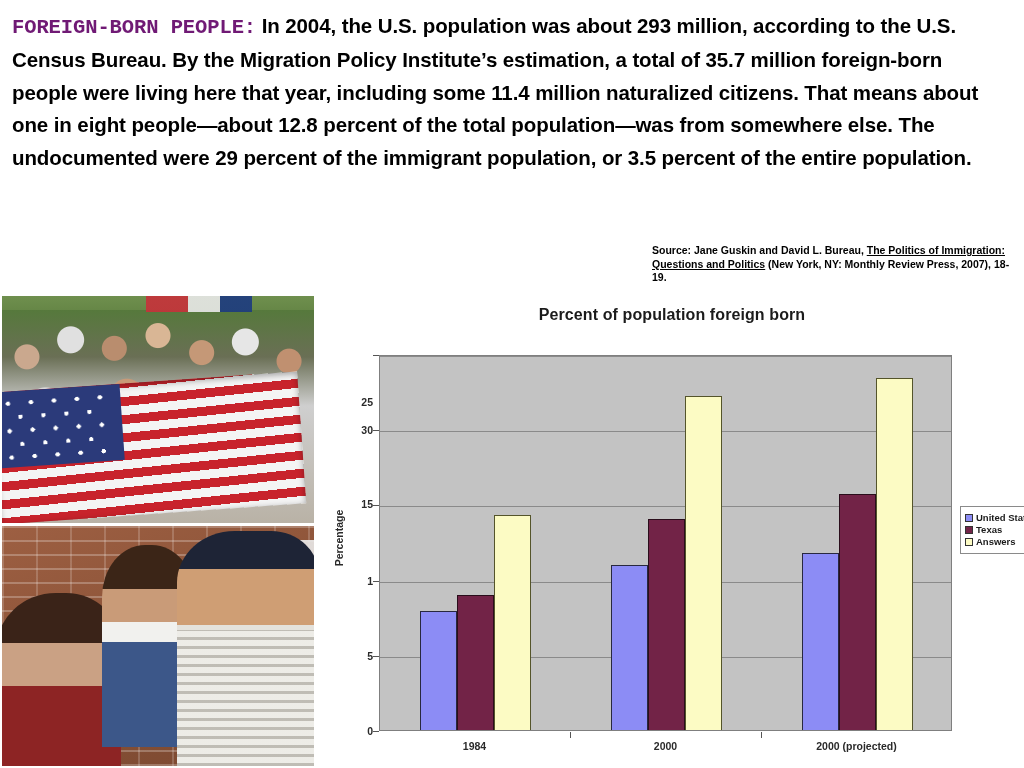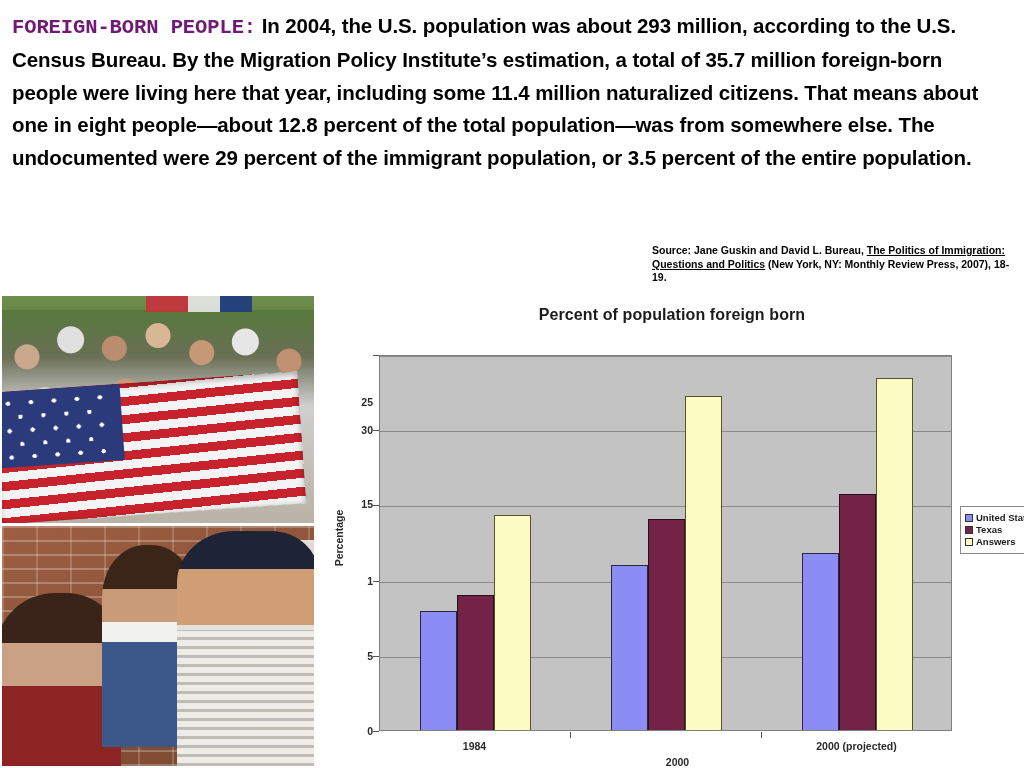--- a/index.html
+++ b/index.html
@@ -368,21 +368,21 @@
         <div class="ytick-mark" style="top: 207.4px;"></div>
         <div class="ytick-label" style="top: 132.2px;">30</div>
         <div class="ytick-mark" style="top: 132.2px;"></div>
         <div class="ytick-label" style="top: 57px; margin-top: 47px;">25</div>
         <div class="ytick-mark" style="top: 57px;"></div>
       </div>
     <div class="y-axis-title">Percentage</div>
 
     <div id="x-ticks">
         <div class="xtick-label" style="left: 57px; width: 191px;">1984</div>
-        <div class="xtick-label" style="left: 260px; width: 191px; margin-top: 16px;">2000</div>
+        <div class="xtick-label" style="left: 248px; width: 191px;">2000</div>
         <div class="xtick-mark" style="left: 248px;"></div>
         <div class="xtick-label" style="left: 439px; width: 191px;">2000 (projected)</div>
         <div class="xtick-mark" style="left: 439px;"></div>
       </div>
 
     <div class="legend" id="chart-legend">
         <div class="legend-row">
           <span class="swatch" style="background: rgb(140, 140, 245);"></span>
           <span>United States</span>
         </div>

